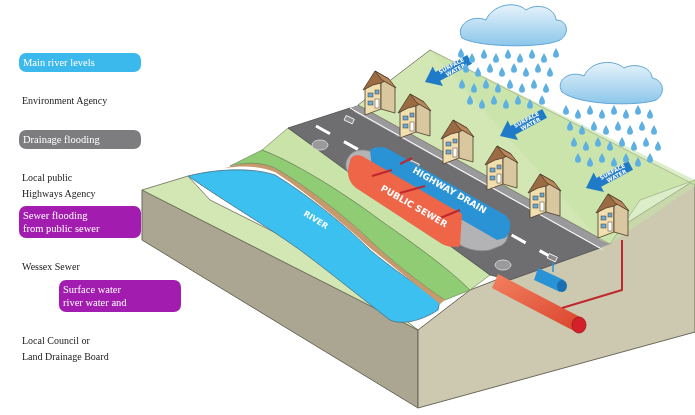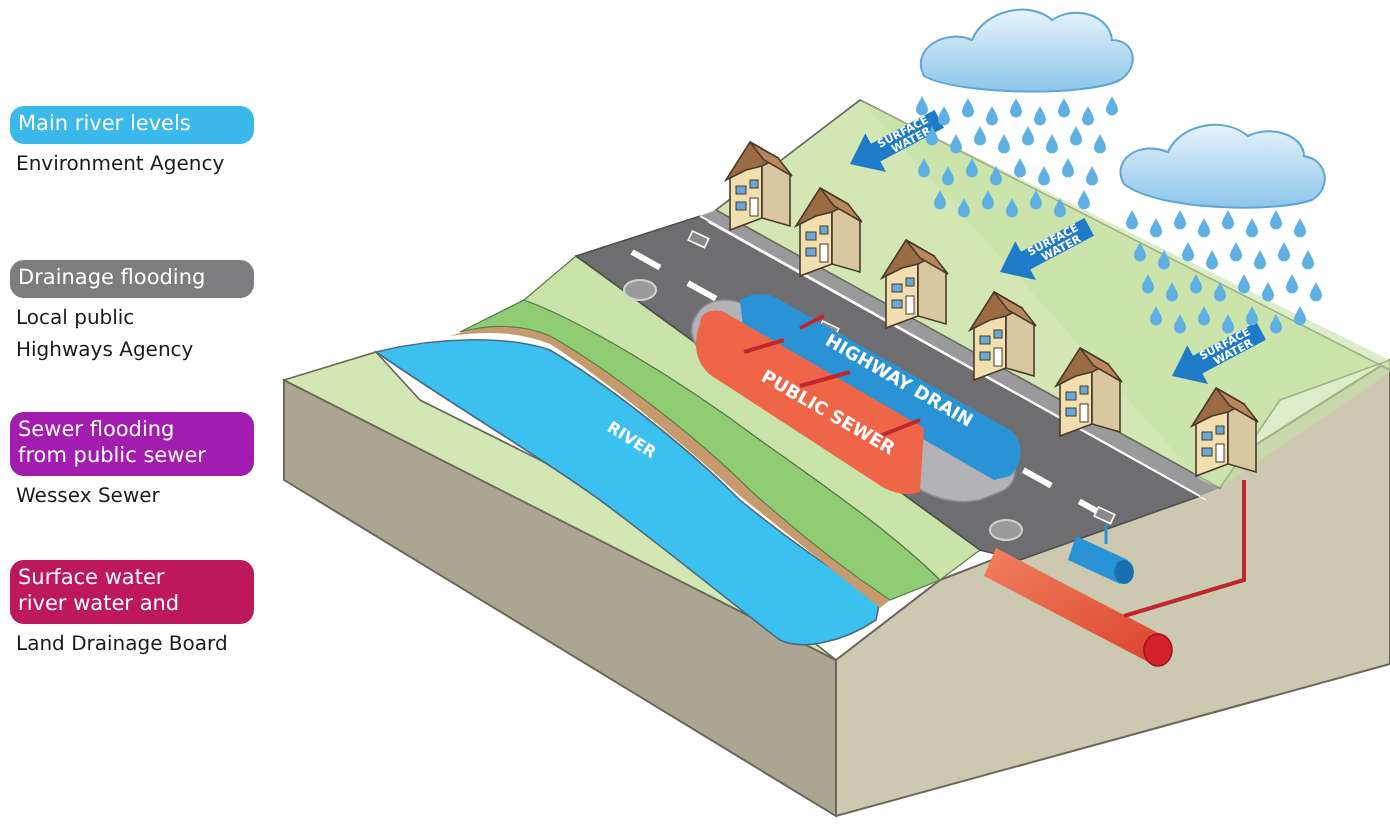--- a/index.html
+++ b/index.html
@@ -1,23 +1,23 @@
 <!DOCTYPE html>
 <html><head>
   <meta charset="utf-8">
   <style>
     html, body { margin: 0; padding: 0; background: #ffffff; }
     body { width: 695px; height: 415px; position: relative; overflow: hidden;
            font-family: "DejaVu Sans", "Liberation Sans", sans-serif; }
     #scene { position: absolute; left: 0; top: 0; }
-    .legend { position: absolute; left: 5px; width: 122px; }
+    .legend { position: absolute; left: 19px; width: 122px; font-family: Liberation Serif, serif; }
     .badge { border-radius: 7px; color: #ffffff; font-size: 10.5px; line-height: 13px;
              padding: 3px 5px 3px 4px; box-sizing: border-box; width: 122px; }
     .badge span { display: block; white-space: nowrap; }
-    .agency { font-size: 10px; line-height: 16px; color: #1a1a1a; margin-top: 3px; padding-left: 3px; }
+    .agency { font-size: 10px; line-height: 16px; color: #1a1a1a; margin-top: 21px; padding-left: 3px; }
     .agency span { display: block; white-space: nowrap; }
     .svgtext { font-family: "DejaVu Sans", "Liberation Sans", sans-serif; font-weight: bold; }
   </style>
 </head>
 <body>
 
 <svg id="scene" width="695" height="415" viewBox="0 0 695 415" xmlns="http://www.w3.org/2000/svg">
   <defs>
     <linearGradient id="cloudGrad" x1="0" y1="0" x2="0" y2="1">
       <stop offset="0" stop-color="#e6f3fb"></stop>
@@ -213,20 +213,21 @@
   <div class="badge" style="background:#a21caf;">
     <span>Sewer flooding</span>
     <span>from public sewer</span>
   </div>
   <div class="agency">
     <span>Wessex Sewer</span>
   </div>
 </div>
 
 <div class="legend" style="top:280px;">
-  <div class="badge" style="background:#be185d;">
+  <div class="badge" style="background:#a21caf;margin-left:40px;">
     <span>Surface water</span>
     <span>river water and</span>
   </div>
   <div class="agency">
+    <span>Local Council or</span>
     <span>Land Drainage Board</span>
   </div>
 </div>
 
 </body></html>

